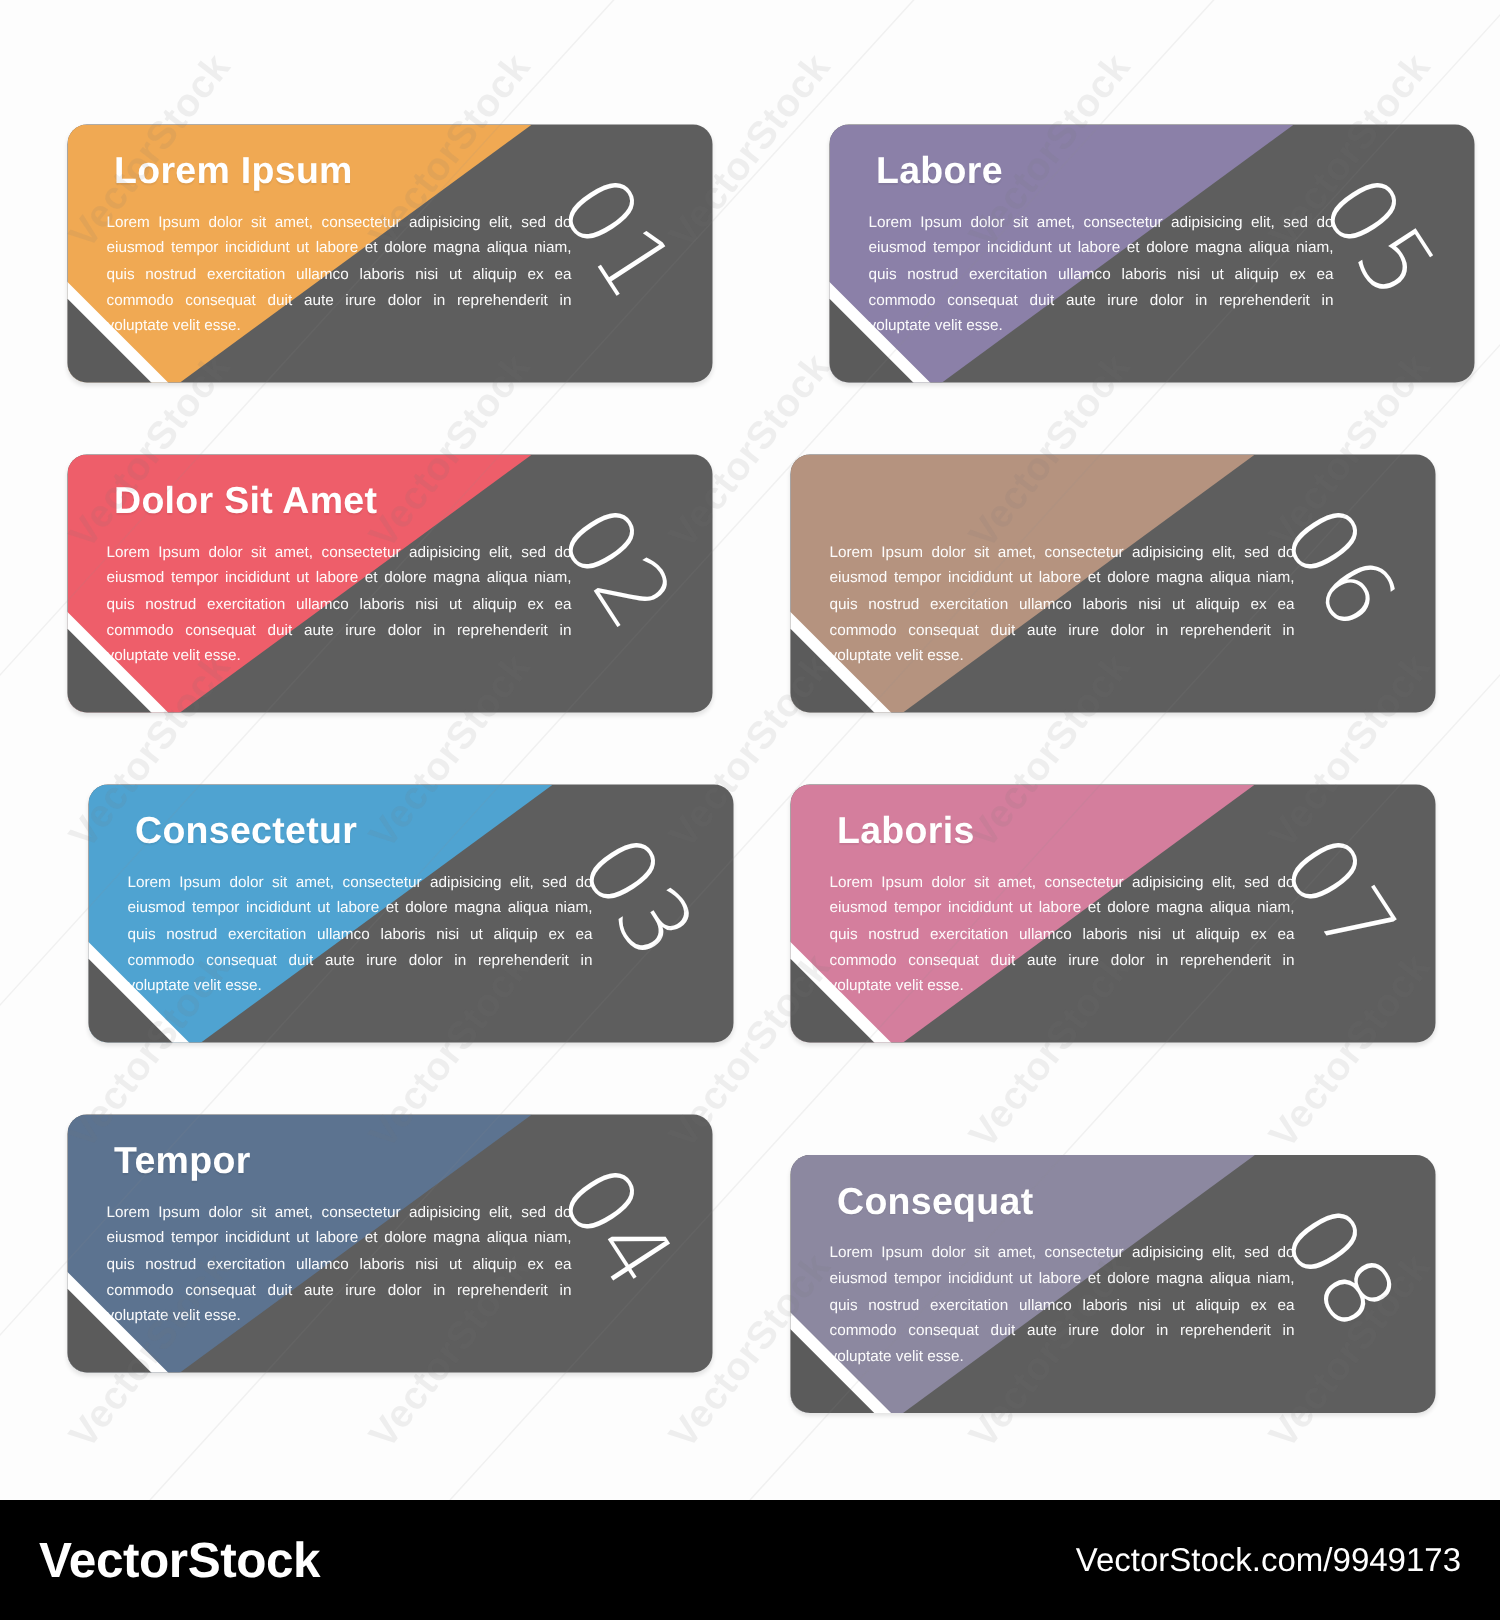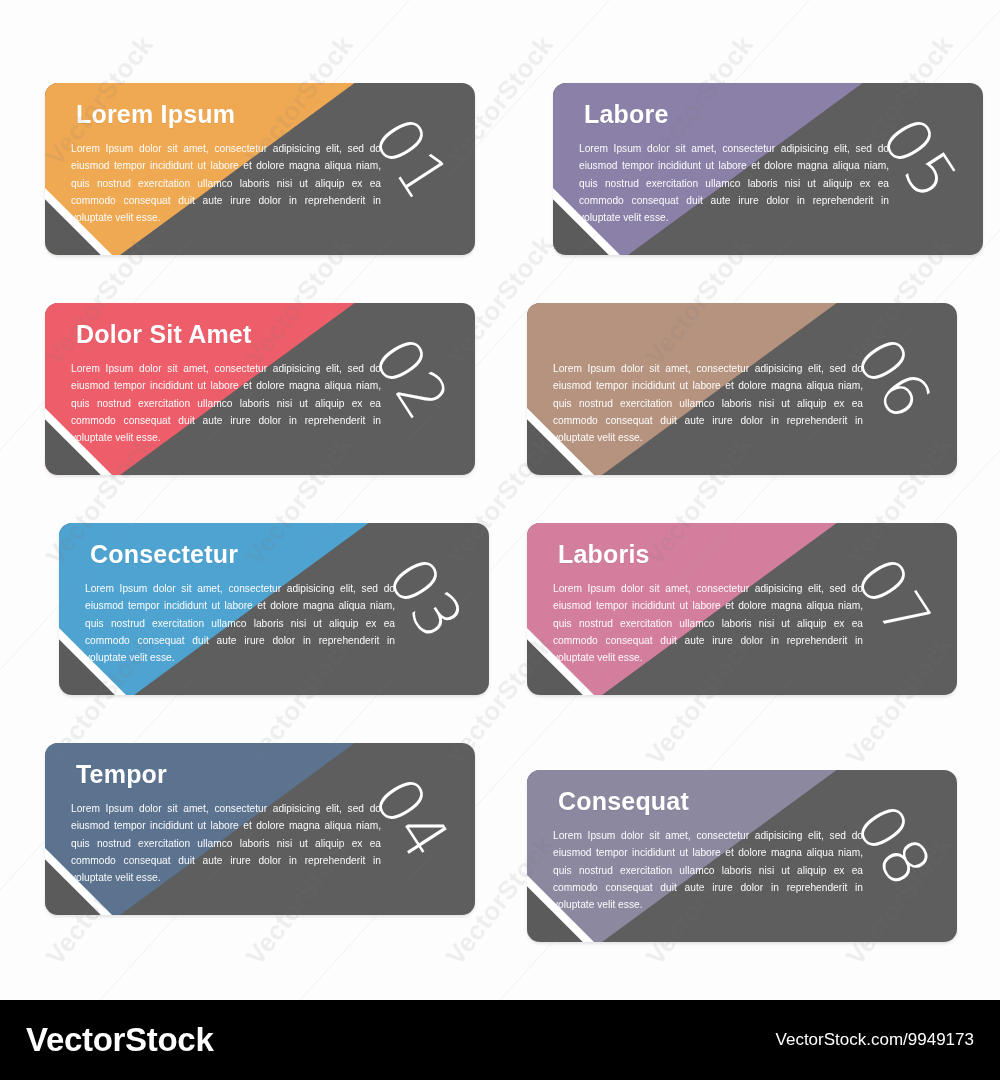--- a/index.html
+++ b/index.html
@@ -113,21 +113,21 @@
     background:#000000; z-index:60;
   }
   .footer-brand{
     position:absolute; left:26px; top:50%; transform:translateY(-50%);
     color:#ffffff; font-size:33px; font-weight:bold;
     font-family:"Liberation Sans", sans-serif;
     letter-spacing:-.3px;
   }
   .footer-url{
     position:absolute; right:26px; top:50%; transform:translateY(-50%);
-    color:#ffffff; font-size:17px;
+    color:#ffffff; font-size:22px;
     font-family:"Liberation Sans", sans-serif;
   }
 </style>
 </head>
 <body>
 
 <div id="root">
 
   <div class="grid" id="grid">
       <div class="card" style="left: 45px; top: 83px;">

